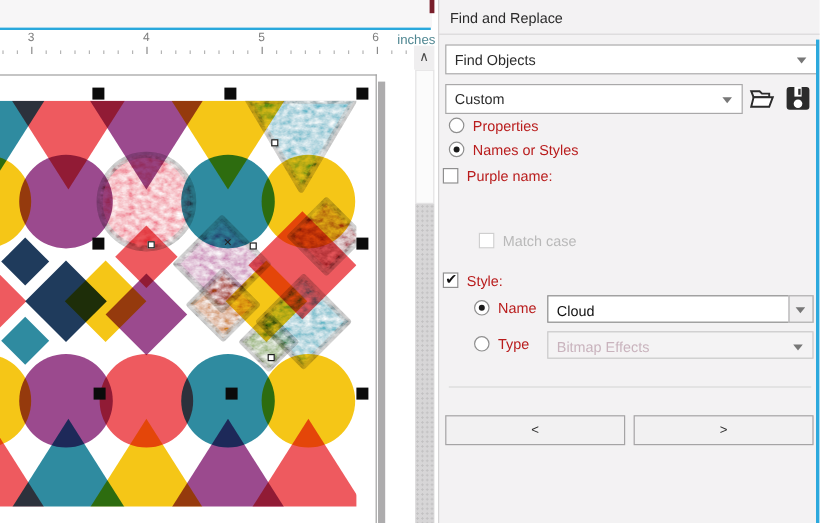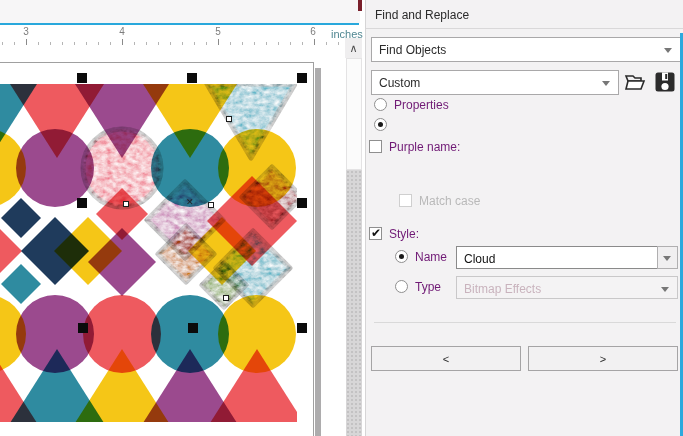--- a/index.html
+++ b/index.html
@@ -63,21 +63,21 @@
   #save-btn { left:288px; top:71px; }
 
   .radio { position:absolute; width:13px; height:13px; border:1px solid #8f8f8f;
     border-radius:50%; background:#fff; }
   .radio.sel::after { content:""; position:absolute; left:3px; top:3px; width:5px; height:5px;
     border-radius:50%; background:#1a1a1a; }
   .cb { position:absolute; width:13px; height:13px; border:1px solid #8f8f8f; background:#fff; }
   .cb.checked::after { content:"\2714"; position:absolute; left:1px; top:-2px;
     font-size:12px; color:#111; }
   .cb.disabled { border-color:#cfcfcf; }
-  .ctl-label { position:absolute; white-space:nowrap; color:#701a75; }
+  .ctl-label { position:absolute; white-space:nowrap; color:#b91c1c; }
   .ctl-label.dim { color:#b9b9b9; }
 
   #object-name-input { position:absolute; left:30px; top:166px; width:259px; height:21px;
     background:#fff; border:1px solid #b3b2b3; font-size:12px; color:#a2a2a2;
     padding:0 7px; font-family:"Liberation Sans", sans-serif; }
 
   #combo-cloud { position:absolute; left:90px; top:246px; width:222px; height:23px;
     background:#fff; border:1px solid #8a8a8a; }
   #combo-cloud .dd-label { color:#111; }
   #combo-cloud-btn { position:absolute; right:-1px; top:-1px; width:21px; height:23px;
@@ -248,20 +248,21 @@
         <rect x="8" y="1.5" width="6" height="8" fill="#ffffff"></rect>
         <rect x="11.2" y="3" width="2" height="5" fill="#2b2b2b"></rect>
         <circle cx="11" cy="15.5" r="3.6" fill="#ffffff"></circle>
       </svg>
     </div>
 
     <div class="radio" style="left:8px; top:98px;"></div>
     <span class="ctl-label" style="left:28px; top:98px;">Properties</span>
 
     <div class="radio sel" style="left:8px; top:118px;"></div>
+    <span class="ctl-label" style="left:28px; top:118px;">Names or Styles</span>
 
     <div class="cb" style="left:3px; top:140px;"></div>
     <span class="ctl-label" style="left:23px; top:140px;">Purple name:</span>
 
 
     <div class="cb disabled" style="left:33px; top:194px;"></div>
     <span class="ctl-label dim" style="left:53px; top:194px;">Match case</span>
 
     <div class="cb checked" style="left:3px; top:227px;"></div>
     <span class="ctl-label" style="left:23px; top:227px;">Style:</span>

